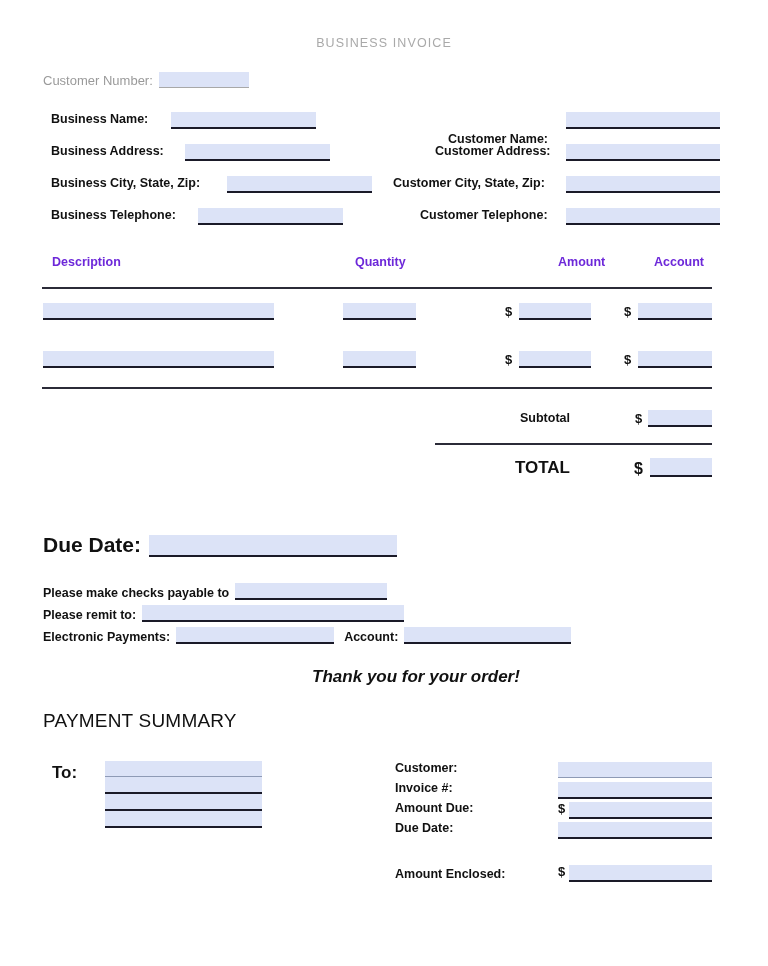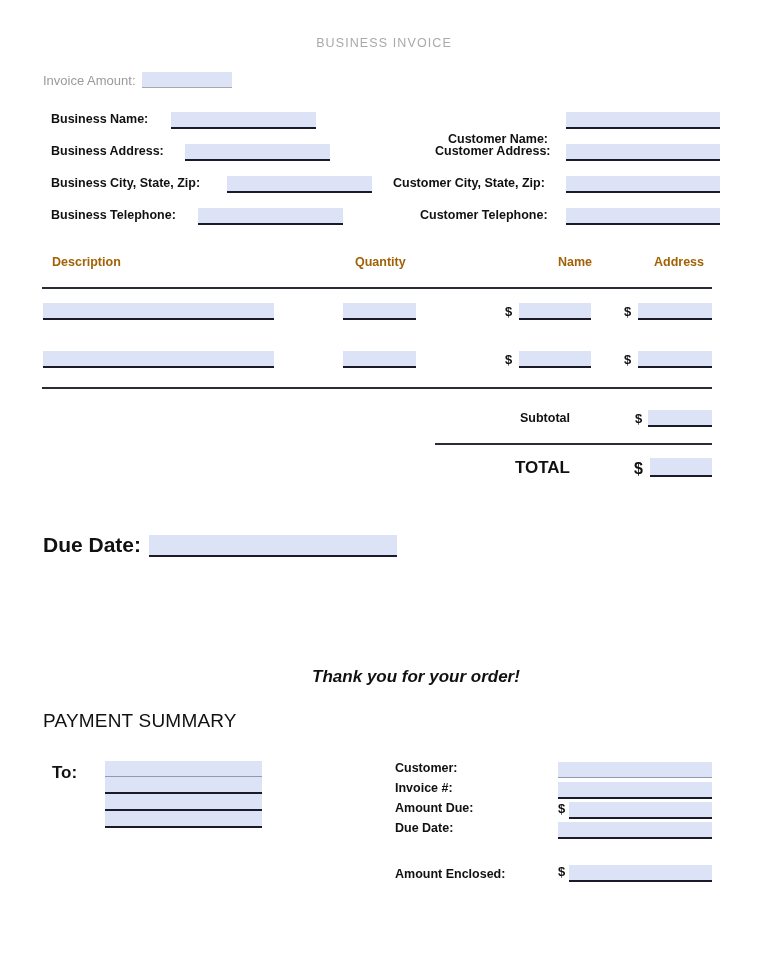--- a/index.html
+++ b/index.html
@@ -92,21 +92,21 @@
     width: 154px;
   }
 
   
   .table { position: absolute; top: 255px; left: 0; width: 768px; }
   .thead { position: relative; height: 28px; }
   .th {
     position: absolute;
     font-size: 12.5px;
     font-weight: bold;
-    color: #a16207;
+    color: #6d28d9;
   }
   .rule {
     position: absolute;
     background: #2b2b38;
   }
   .item-row { position: relative; height: 48px; }
   .cell-desc { position: absolute; left: 43px; top: 8px; width: 231px; }
   .cell-qty  { position: absolute; left: 343px; top: 8px; width: 73px; }
   .cell-price{ position: absolute; left: 519px; top: 8px; width: 72px; }
   .cell-amt  { position: absolute; left: 638px; top: 8px; width: 74px; }
@@ -198,21 +198,21 @@
   .ps-enclosed { position: absolute; top: 864px; left: 395px; white-space: nowrap; }
 </style>
 </head>
 <body>
 
 <div class="page">
 
   <div class="doc-title">BUSINESS INVOICE</div>
 
   <div class="inv-num">
-    <span>Invoice Amount:</span><span class="fld thin"></span>
+    <span>Customer Number:</span><span class="fld thin"></span>
   </div>
 
   <div class="parties">
 
     <div class="prow">
       <span class="lbl biz-lbl">Business Name:</span>
       <span class="fld biz-fld" style="left:163px;width:145px;"></span>
       <span class="lbl cust-lbl" style="left:440px;margin-top:20px;">Customer Name:</span>
       <span class="fld cust-fld"></span>
     </div>
@@ -237,22 +237,22 @@
       <span class="lbl cust-lbl" style="left:412px;">Customer Telephone:</span>
       <span class="fld cust-fld"></span>
     </div>
   </div>
 
   <div class="table">
 
     <div class="thead">
       <span class="th" style="left:52px;">Description</span>
       <span class="th" style="left:355px;">Quantity</span>
-      <span class="th" style="left:558px;">Name</span>
-      <span class="th" style="left:654px;">Address</span>
+      <span class="th" style="left:558px;">Amount</span>
+      <span class="th" style="left:654px;">Account</span>
     </div>
 
     <div class="rule" style="left:42px;top:32px;width:670px;height:2px;"></div>
 
     <div class="item-row" style="margin-top:12px;">
       <span class="fld cell-desc"></span>
       <span class="fld cell-qty"></span>
       <span class="dollar" style="left:505px;top:10px;">$</span>
       <span class="fld cell-price"></span>
       <span class="dollar" style="left:624px;top:10px;">$</span>
@@ -280,20 +280,31 @@
 
     <span class="tot-lbl big" style="left:440px;top:458px;width:130px;">TOTAL</span>
     <span class="dollar" style="left:634px;top:461px;font-size:16px;">$</span>
     <span class="fld tall" style="position:absolute;left:650px;top:458px;width:62px;"></span>
   </div>
 
   <div class="due-date">
     <span class="dd-lbl">Due Date:</span><span class="fld"></span>
   </div>
 
+  <div class="remit">
+    <div class="remit-row">
+      <span>Please make checks payable to</span><span class="fld" style="width:152px;"></span>
+    </div>
+    <div class="remit-row">
+      <span>Please remit to:</span><span class="fld" style="width:262px;"></span>
+    </div>
+    <div class="remit-row">
+      <span>Electronic Payments:</span><span class="fld" style="width:158px;"></span><span style="margin-left:10px;">Account:</span><span class="fld" style="width:167px;"></span>
+    </div>
+  </div>
 
   <div class="thanks">Thank you for your order!</div>
 
   <div class="ps-title">PAYMENT SUMMARY</div>
 
   <div class="ps-to-lbl">To:</div>
   <div class="ps-to-stack">
     <span class="fld light"></span>
     <span class="fld"></span>
     <span class="fld"></span>

